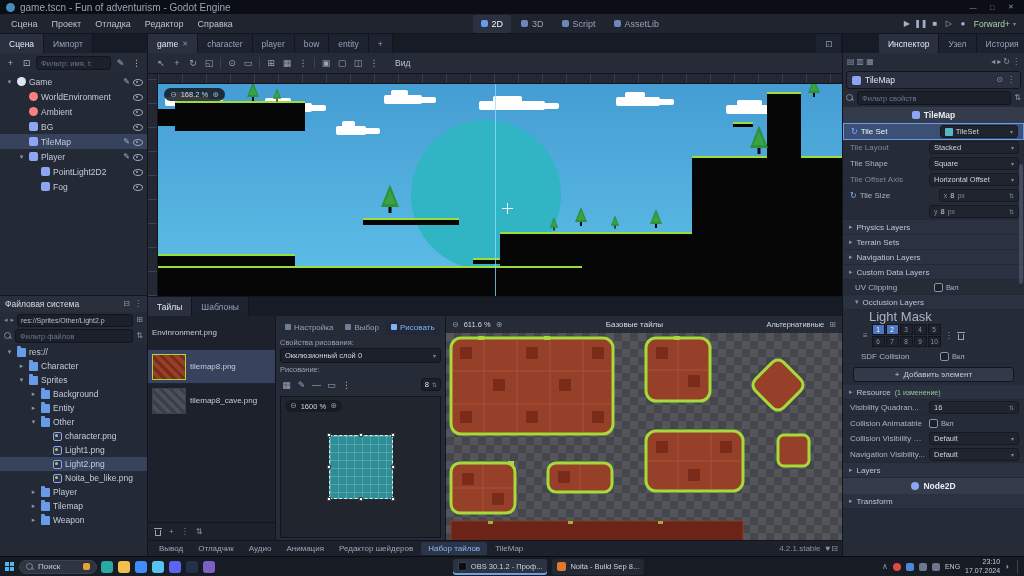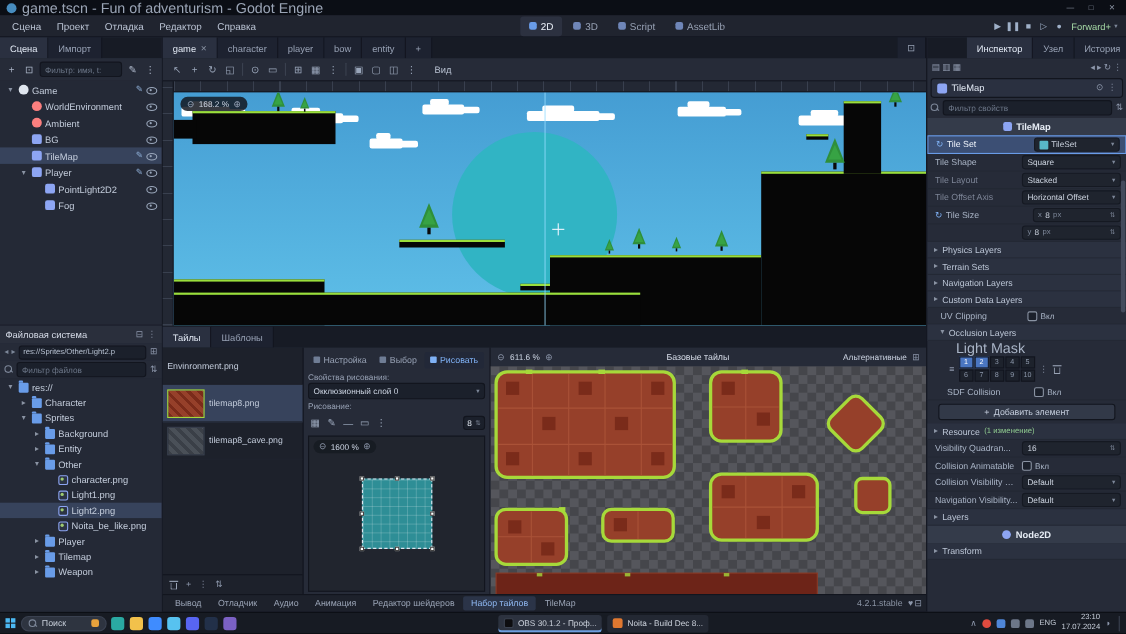--- a/index.html
+++ b/index.html
@@ -18,21 +18,21 @@
   .eye::before{content:"";position:absolute;left:0;top:2px;width:8px;height:5px;border:1px solid #9aa7bb;border-radius:50%;}
   .eye::after{content:"";position:absolute;left:3px;top:4px;width:2px;height:2px;border-radius:50%;background:#9aa7bb;}
   .cbox{width:9px;height:9px;border:1px solid #8a93a3;border-radius:2px;background:#1b202b;flex:0 0 auto;}
   .chev{width:9px;flex:0 0 auto;color:#8a93a3;font-size:7px;text-align:center;}
   .exp>.chev::before{content:"▾";}
   .col>.chev::before{content:"▸";}
 
   
   #titlebar{height:14px;background:#0b0e15;display:flex;align-items:center;padding:0 6px;gap:5px;}
   .glogo{width:9px;height:9px;border-radius:50%;background:#478cbf;flex:0 0 auto;}
-  #titlebar .title{font-size:13px;color:#9aa4b5;white-space:nowrap;}
+  #titlebar .title{font-size:10px;color:#9aa4b5;white-space:nowrap;}
   #titlebar .spacer{flex:1;}
   .winbtn{width:14px;height:12px;display:flex;align-items:center;justify-content:center;color:#8a93a3;font-size:7px;}
 
   
   #menubar{height:20px;background:#20242f;border-bottom:1px solid #12151e;display:flex;align-items:center;padding:0 4px;}
   .menu-item{padding:0 7px;height:100%;display:flex;align-items:center;color:#b9c2d2;font-size:9px;}
   #menubar .mid{flex:1;display:flex;justify-content:center;gap:2px;}
   .ws-item{padding:0 8px;display:flex;align-items:center;gap:4px;color:#97a1b4;height:18px;border-radius:3px;}
   .ws-item.active{color:#eef3fb;background:#2c3140;}
   .ws-dot{width:7px;height:7px;border-radius:2px;background:#6f86b8;}
@@ -802,33 +802,33 @@
           <span class="plabel">Tile Set</span>
           <span class="pval">
               <span class="pill">
                 <span class="tsico"></span>
                 <span>TileSet</span>
                 <span class="arr">▾</span>
               </span>
             </span>
         </div>
         <div class="prow">
+          <span class="plabel dim">Tile Layout</span>
+          <span class="pval">
+              <span class="pill">
+                <span>Stacked</span>
+                <span class="arr">▾</span>
+              </span>
+            </span>
+        </div>
+        <div class="prow">
           <span class="plabel">Tile Shape</span>
           <span class="pval">
               <span class="pill">
                 <span>Square</span>
-                <span class="arr">▾</span>
-              </span>
-            </span>
-        </div>
-        <div class="prow">
-          <span class="plabel dim">Tile Layout</span>
-          <span class="pval">
-              <span class="pill">
-                <span>Stacked</span>
                 <span class="arr">▾</span>
               </span>
             </span>
         </div>
         <div class="prow">
           <span class="plabel dim">Tile Offset Axis</span>
           <span class="pval">
               <span class="pill">
                 <span>Horizontal Offset</span>
                 <span class="arr">▾</span>
@@ -1016,21 +1016,21 @@
         <span class="tb-app" style="--c: #223049;"></span>
         <span class="tb-app" style="--c: #7b61c4;"></span>
     </span>
     <span class="tb-mid">
       <span class="tb-win active">
         <span class="wi" style="background:#0d0d10;border:1px solid #3a414f;"></span>
         <span>OBS 30.1.2 - Проф...</span>
       </span>
       <span class="tb-win">
         <span class="wi" style="background:#e07830;"></span>
-        <span>Noita - Build Dec 8...</span>
+        <span>Noita - Build Sep 8...</span>
       </span>
     </span>
     <span class="tray">
       <span class="ico">∧</span>
       <span class="tico red"></span>
       <span class="tico blue"></span>
       <span class="tico"></span>
       <span class="tico"></span>
       <span class="lang">ENG</span>
       <span class="clock">

